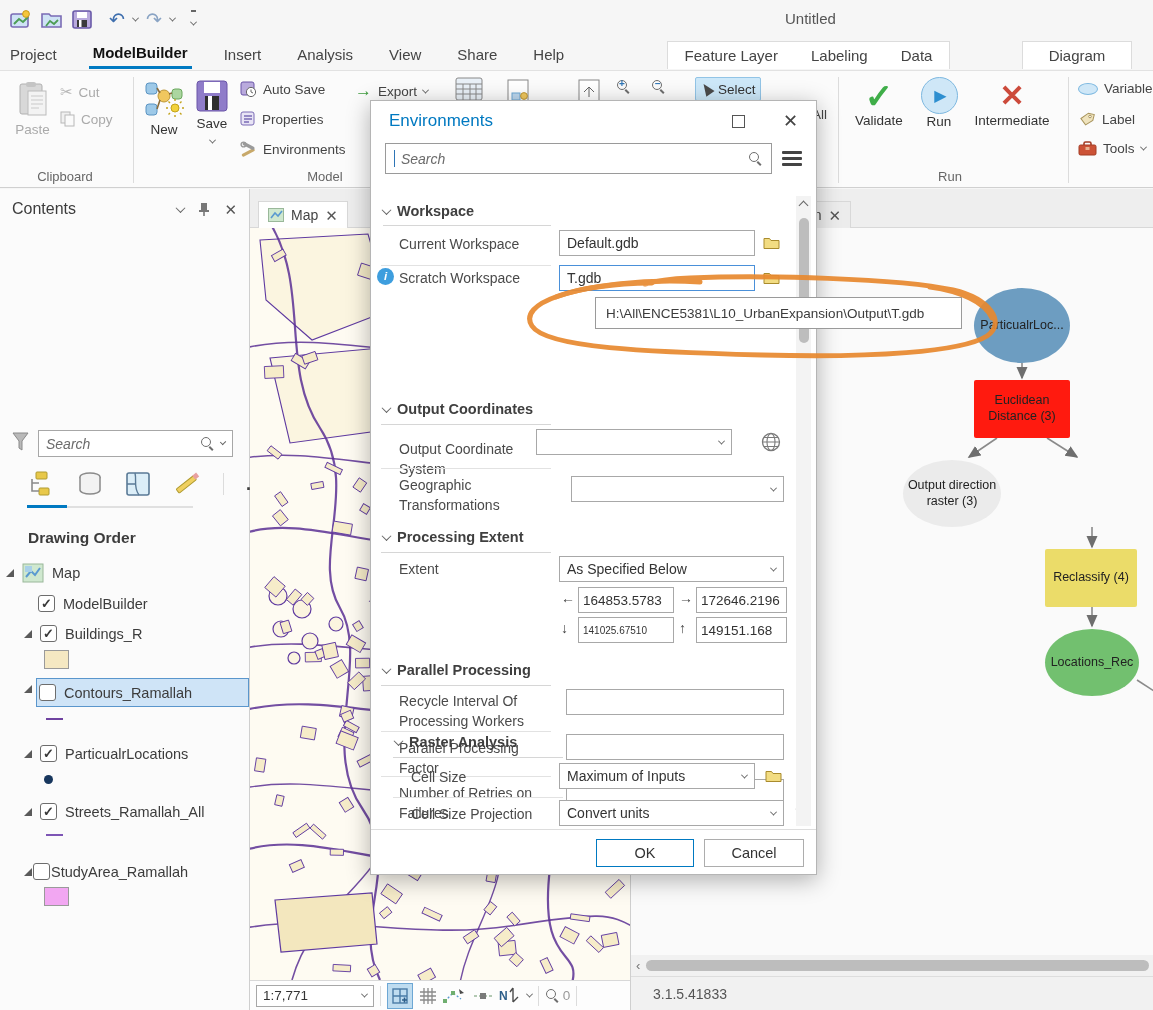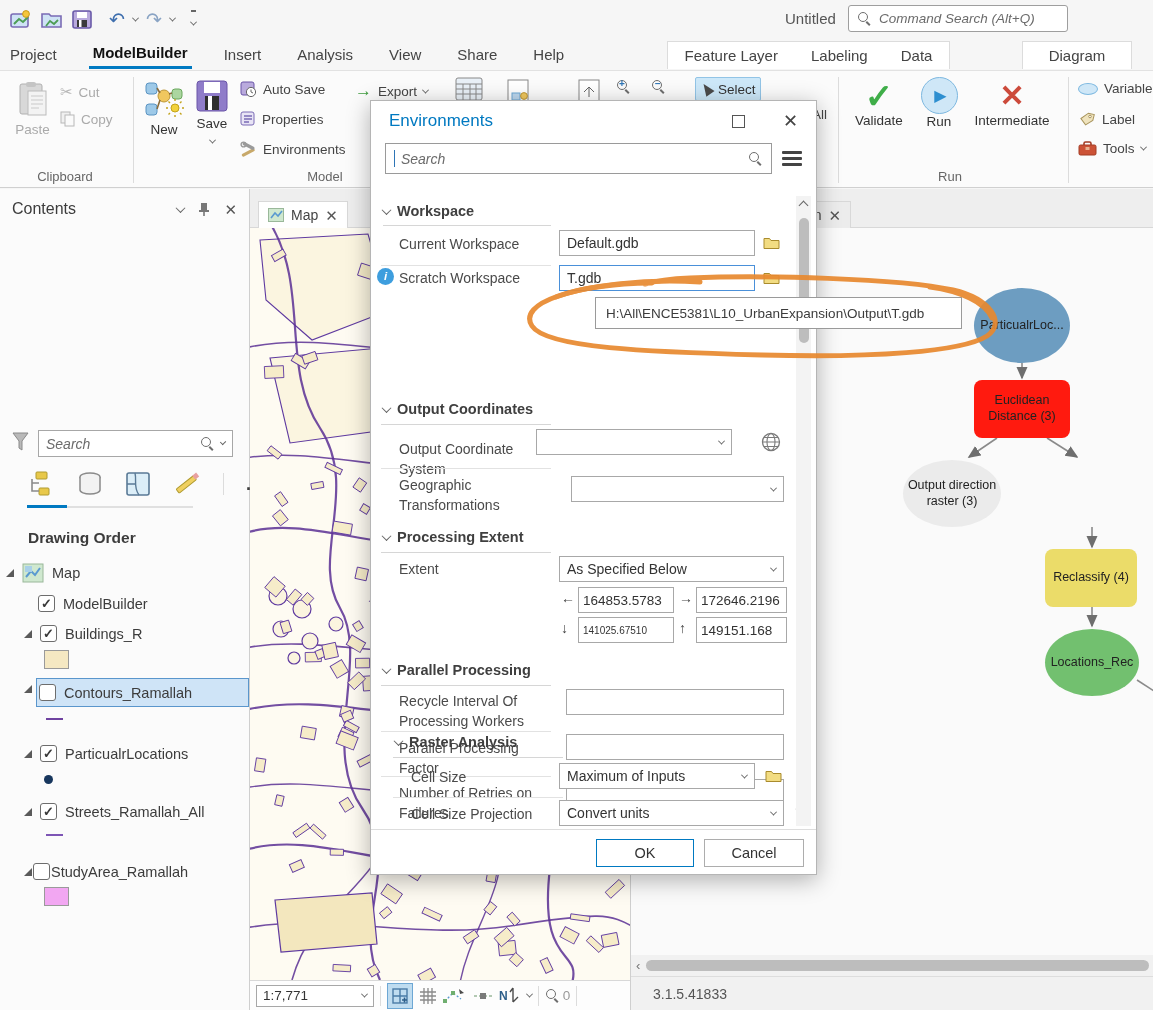--- a/index.html
+++ b/index.html
@@ -42,21 +42,21 @@
 .fld{border:1px solid #a8a8a8;background:#fff;height:26px;display:flex;align-items:center;padding:8px 7px;font-size:14px;color:#333}
 .fld.focus{border:1px solid #4a90d9}
 .combo{justify-content:space-between}
 .lbl{font-size:14px;color:#4a4a4a;line-height:1.45}
 .row-line{height:1px;background:#e2e2e2}
 .foot-btn{background:#fff;border:1px solid #adadad;height:28px;display:flex;align-items:center;justify-content:center;font-size:14.5px;color:#333}
 .foot-btn.primary{border:1px solid #0079c1}
 
 .node{position:absolute;display:flex;align-items:center;justify-content:center;text-align:center;font-size:12.5px;color:#222;line-height:1.25;padding:2px}
 .node.ellipse{border-radius:50%}
-.node.rect{border-radius:8px}
+.node.rect{border-radius:2px}
 
 .sb-thumb{background:#bdbdbd;border-radius:6px}
 .arrowtxt{color:#444;font-weight:bold}
 .tabstrip{background:#eeeeee;border-bottom:1px solid #d8d8d8}
 .tab{background:#fff;border:1px solid #d8d8d8;border-bottom:none;display:flex;align-items:center;gap:7px;padding:0 9px;font-size:14px;color:#444;height:27px}
 </style>
 </head>
 <body>
 
 <div id="app">
@@ -78,24 +78,20 @@
             <rect x="5" y="10" width="10" height="7" fill="#3a3a3a"></rect>
             <rect x="7" y="10" width="2.5" height="7" fill="#fff"></rect>
           </svg></span>
       <span style="font-size:19px;color:#3f6fae;margin-left:6px">↶</span>
       <span class="chev sm" style="margin:0 4px"></span>
       <span style="font-size:19px;color:#8aa4c4">↷</span>
       <span class="chev sm" style="margin:0 4px"></span>
       <span style="margin-left:8px;display:inline-block;border-top:2px solid #666;padding-top:1px"><span class="chev sm"></span></span>
     </div>
     <div class="abs" style="left:785px;top:10px;font-size:15px;color:#555">Untitled</div>
-    <div class="abs flex" style="left:848px;top:5px;width:220px;height:27px;background:#fff;border:1px solid #9e9e9e;border-radius:3px;padding:0 8px;gap:7px">
-      <span class="mag"></span>
-      <input style="font-size: 13.5px;" placeholder="Command Search (Alt+Q)">
-    </div>
   </div>
 
   <div class="abs flex" style="left:0;top:38px;width:1153px;height:32px">
     <div class="rtab" style="margin-left:6px">Project</div>
     <div class="rtab active">ModelBuilder</div>
     <div class="rtab">Insert</div>
     <div class="rtab">Analysis</div>
     <div class="rtab">View</div>
     <div class="rtab">Share</div>
     <div class="rtab">Help</div>

